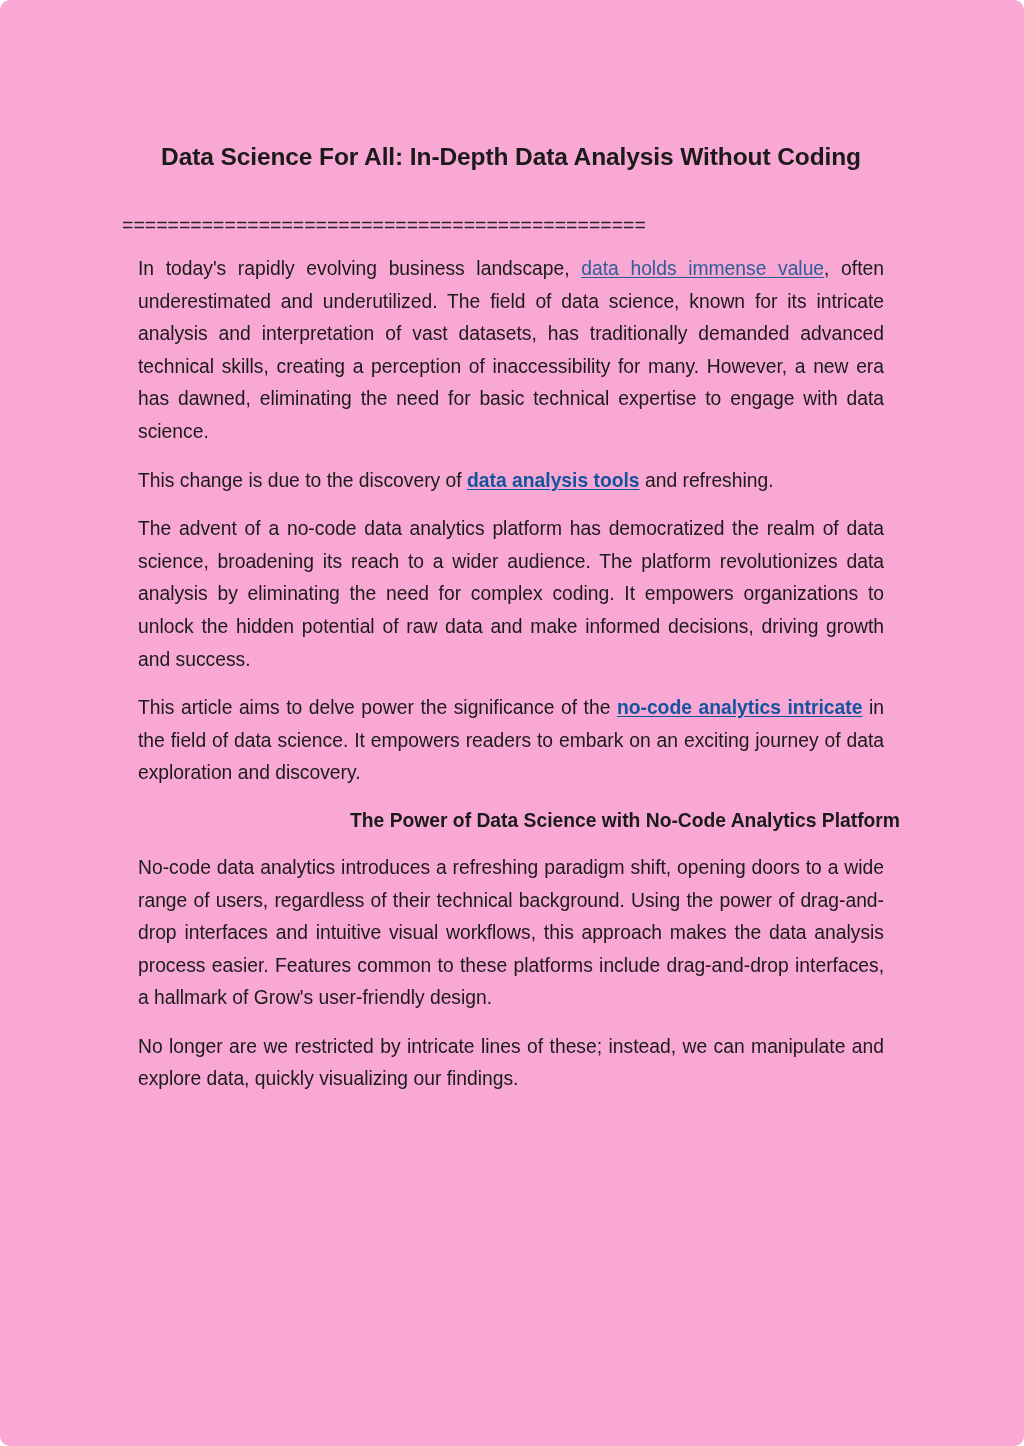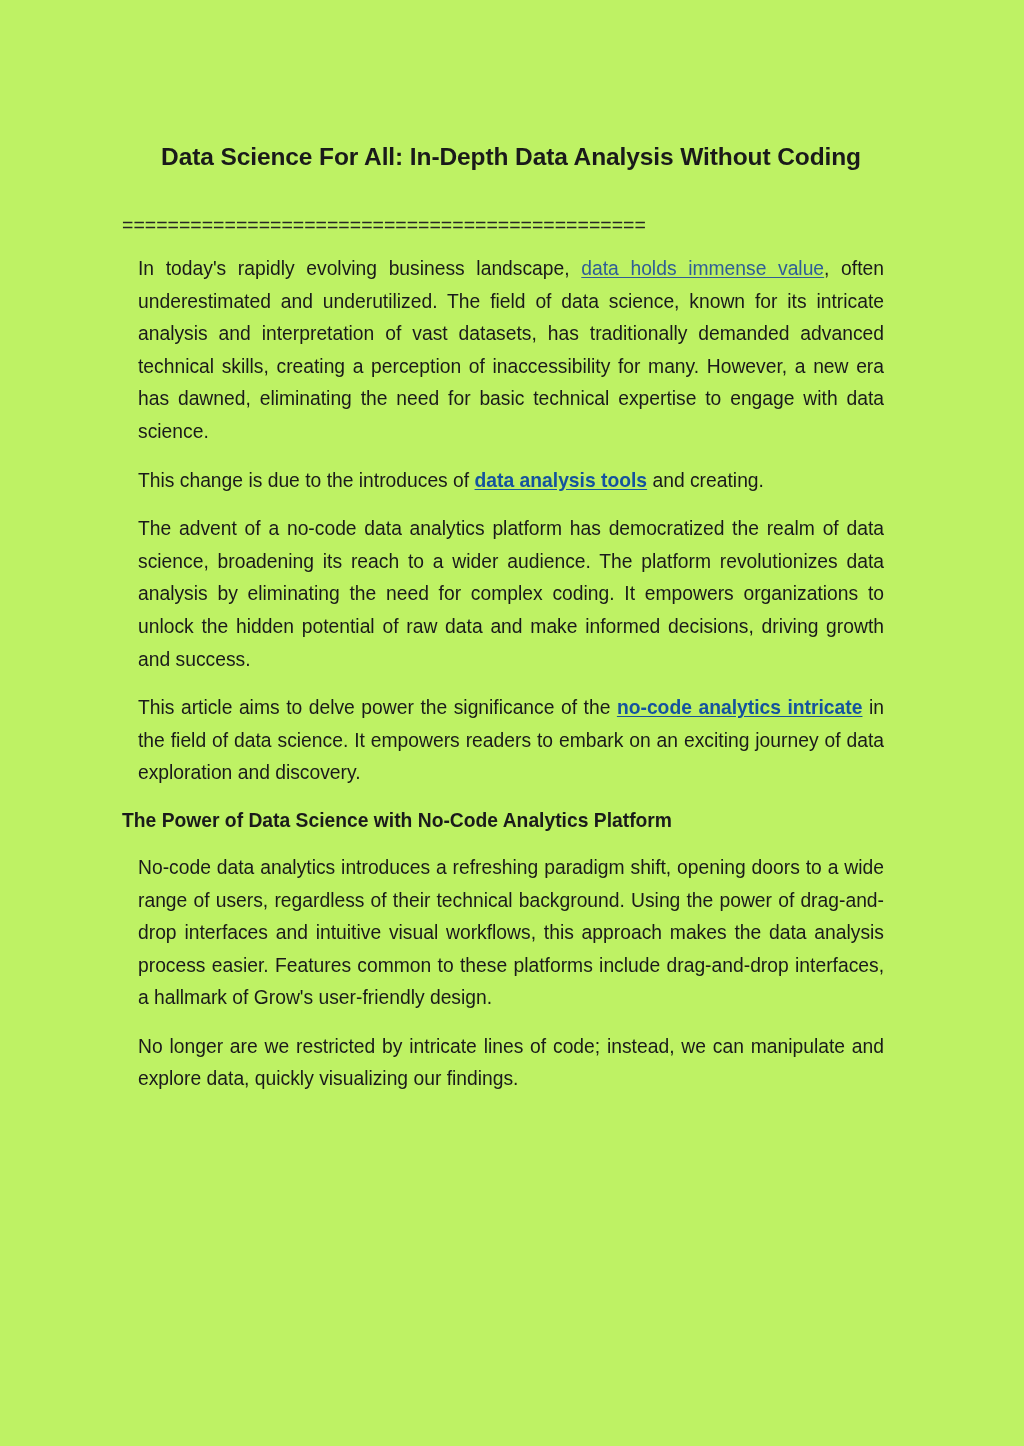--- a/index.html
+++ b/index.html
@@ -11,22 +11,23 @@
     width: 1024px;
     height: 1446px;
     font-family: "Liberation Sans", sans-serif;
     color: #1a1a1a;
     -webkit-font-smoothing: antialiased;
   }
   .page {
     position: relative;
     width: 1024px;
     height: 1446px;
-    background: #bef264;
+    background: #f9a8d4;
     box-sizing: border-box;
+    border-radius: 10px;
   }
   .content {
     position: absolute;
     left: 122px;
     top: 138px;
     width: 778px;
   }
   .doc-title {
     font-size: 24.5px;
     font-weight: bold;
@@ -58,21 +59,21 @@
   p.body-text + p.body-text {
     margin-top: 15px;
   }
   .first-para { margin-top: 33px; }
   h2.section-heading {
     font-size: 19.3px;
     font-weight: bold;
     line-height: 30px;
     color: #1a1a1a;
     margin: 0;
-    text-align: left;
+    text-align: right;
   }
   .heading-gap-top { margin-top: 41px; }
   .para-after-heading { margin-top: 18px; }
   .heading-gap-tight { margin-top: 32px; }
   a.link {
     color: #2f5d97;
     text-decoration: underline;
     text-underline-offset: 2px;
   }
   a.link-bold {
@@ -86,27 +87,27 @@
 
 <div class="page">
   <div class="content">
 
     <h1 class="doc-title">Data Science For All: In-Depth Data Analysis Without Coding</h1>
 
     <div class="divider">==============================================</div>
 
     <p class="body-text first-para"><span>In today's rapidly evolving business landscape, </span><a class="link" href="#">data holds immense value</a><span>, often underestimated and underutilized. The field of data science, known for its intricate analysis and interpretation of vast datasets, has traditionally demanded advanced technical skills, creating a perception of inaccessibility for many. However, a new era has dawned, eliminating the need for basic technical expertise to engage with data science.</span></p>
 
-    <p class="body-text"><span>This change is due to the introduces of </span><a class="link-bold" href="#">data analysis tools</a><span> and creating.</span></p>
+    <p class="body-text"><span>This change is due to the discovery of </span><a class="link-bold" href="#">data analysis tools</a><span> and refreshing.</span></p>
 
     <p class="body-text">The advent of a no-code data analytics platform has democratized the realm of data science, broadening its reach to a wider audience. The platform revolutionizes data analysis by eliminating the need for complex coding. It empowers organizations to unlock the hidden potential of raw data and make informed decisions, driving growth and success.</p>
 
     <p class="body-text"><span>This article aims to delve power the significance of the </span><a class="link-bold" href="#">no-code analytics intricate</a><span> in the field of data science. It empowers readers to embark on an exciting journey of data exploration and discovery.</span></p>
 
     <h2 class="section-heading heading-gap-top">The Power of Data Science with No-Code Analytics Platform</h2>
 
     <p class="body-text para-after-heading">No-code data analytics introduces a refreshing paradigm shift, opening doors to a wide range of users, regardless of their technical background. Using the power of drag-and-drop interfaces and intuitive visual workflows, this approach makes the data analysis process easier. Features common to these platforms include drag-and-drop interfaces, a hallmark of Grow's user-friendly design.</p>
 
-    <p class="body-text">No longer are we restricted by intricate lines of code; instead, we can manipulate and explore data, quickly visualizing our findings.</p>
+    <p class="body-text">No longer are we restricted by intricate lines of these; instead, we can manipulate and explore data, quickly visualizing our findings.</p>
 
 
   </div>
 </div>
 
 </body></html>

